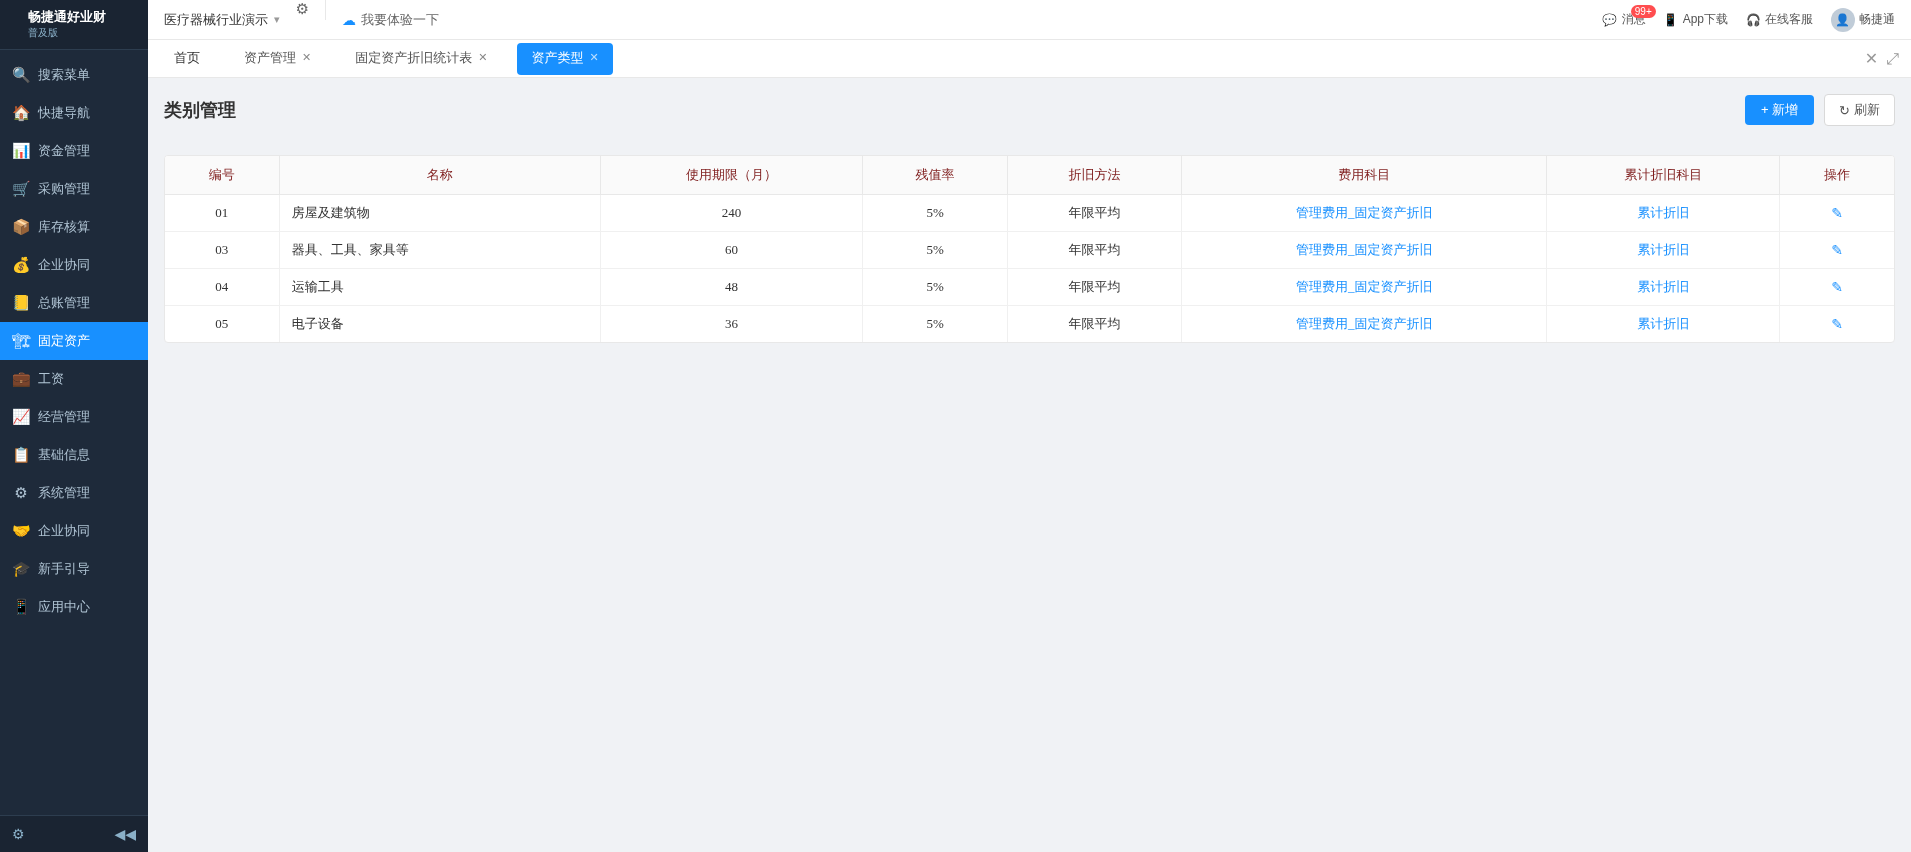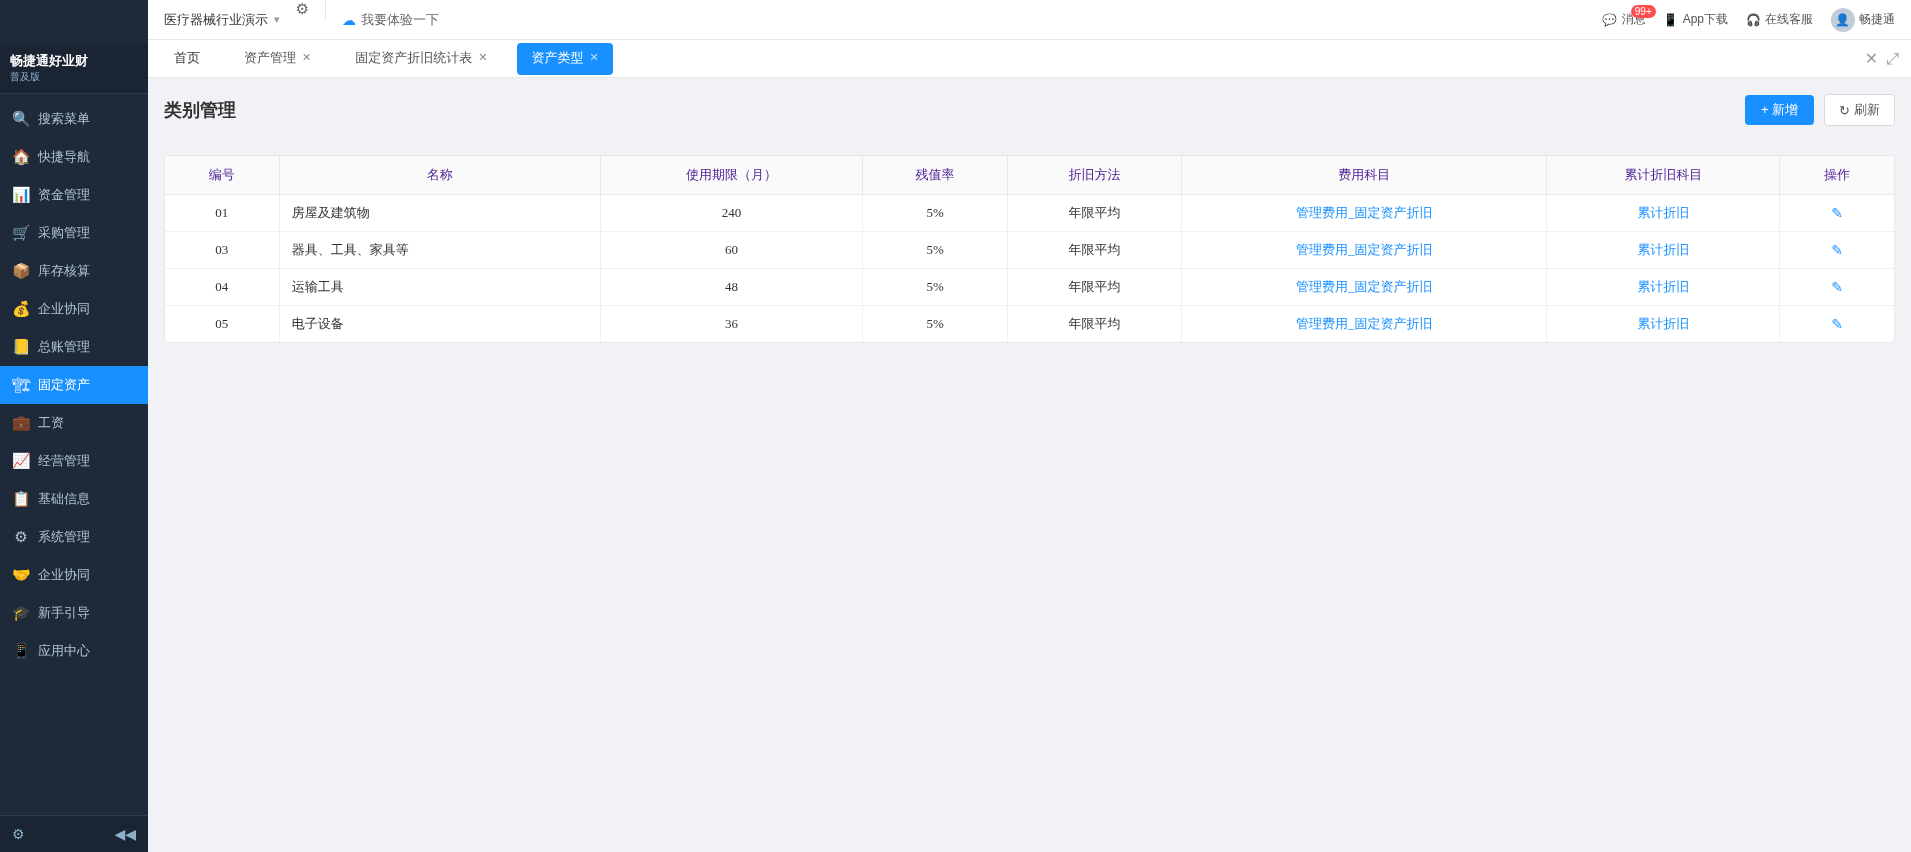--- a/index.html
+++ b/index.html
@@ -11,25 +11,24 @@
       background: #1e2a3a;
       color: #c0ccd8;
       display: flex;
       flex-direction: column;
       flex-shrink: 0;
       height: 100%;
     }
     .sidebar-logo {
       display: flex;
       align-items: center;
-      padding: 10px 10px;
+      padding: 10px 28px;
       background: #1a2432;
       height: 50px;
       border-bottom: 1px solid #2d3d4f;
-      margin-top: 44px;
     }
     .sidebar-logo-text {
       color: #fff;
       font-size: 13px;
       font-weight: bold;
       line-height: 1.3;
     }
     .sidebar-logo-sub {
       color: #8ab0c8;
       font-size: 10px;
@@ -239,21 +238,21 @@
       width: 100%;
       border-collapse: collapse;
       font-size: 13px;
     }
     thead tr {
       background: #fafafa;
     }
     thead th {
       padding: 10px 12px;
       text-align: center;
-      color: #4c1d95;
+      color: #7f1d1d;
       font-weight: 500;
       border-bottom: 1px solid #e8e8e8;
       border-right: 1px solid #e8e8e8;
       white-space: nowrap;
     }
     thead th:last-child { border-right: none; }
     tbody tr {
       border-bottom: 1px solid #f0f0f0;
       font-family: Liberation Serif, serif;
     }

